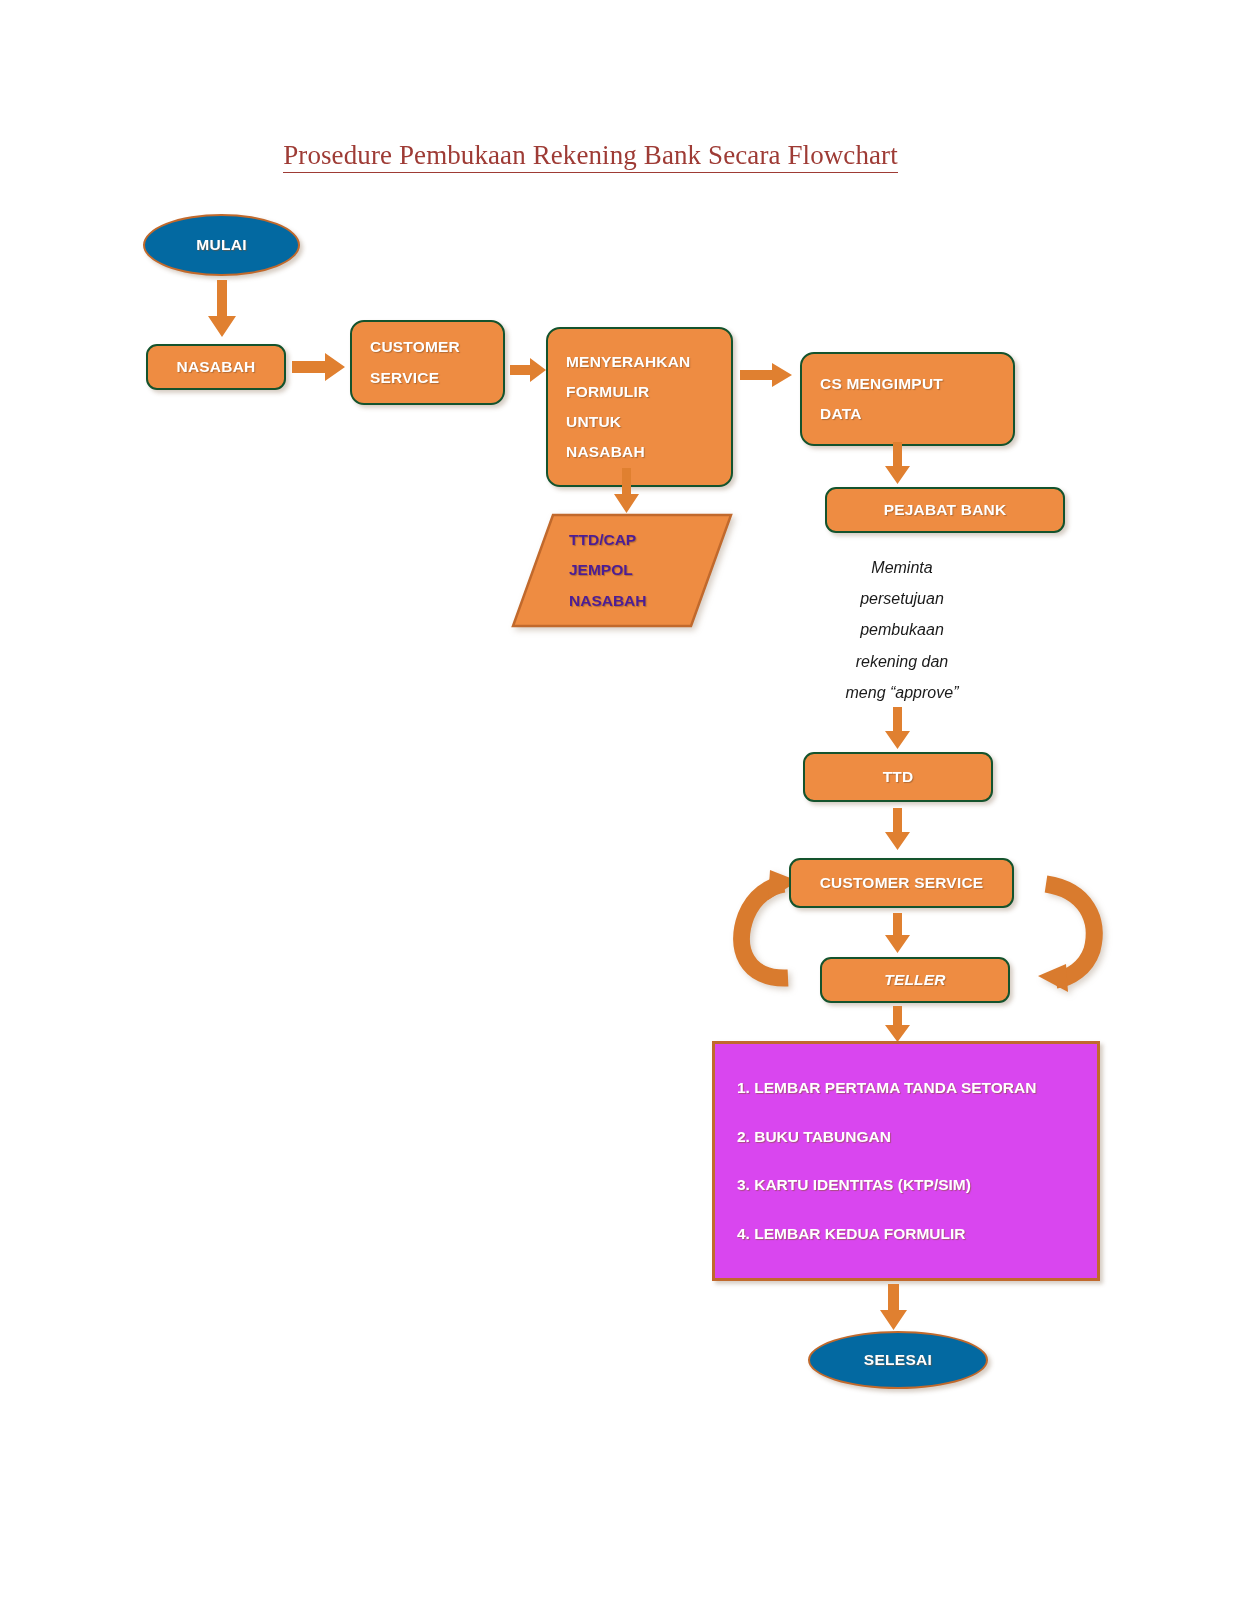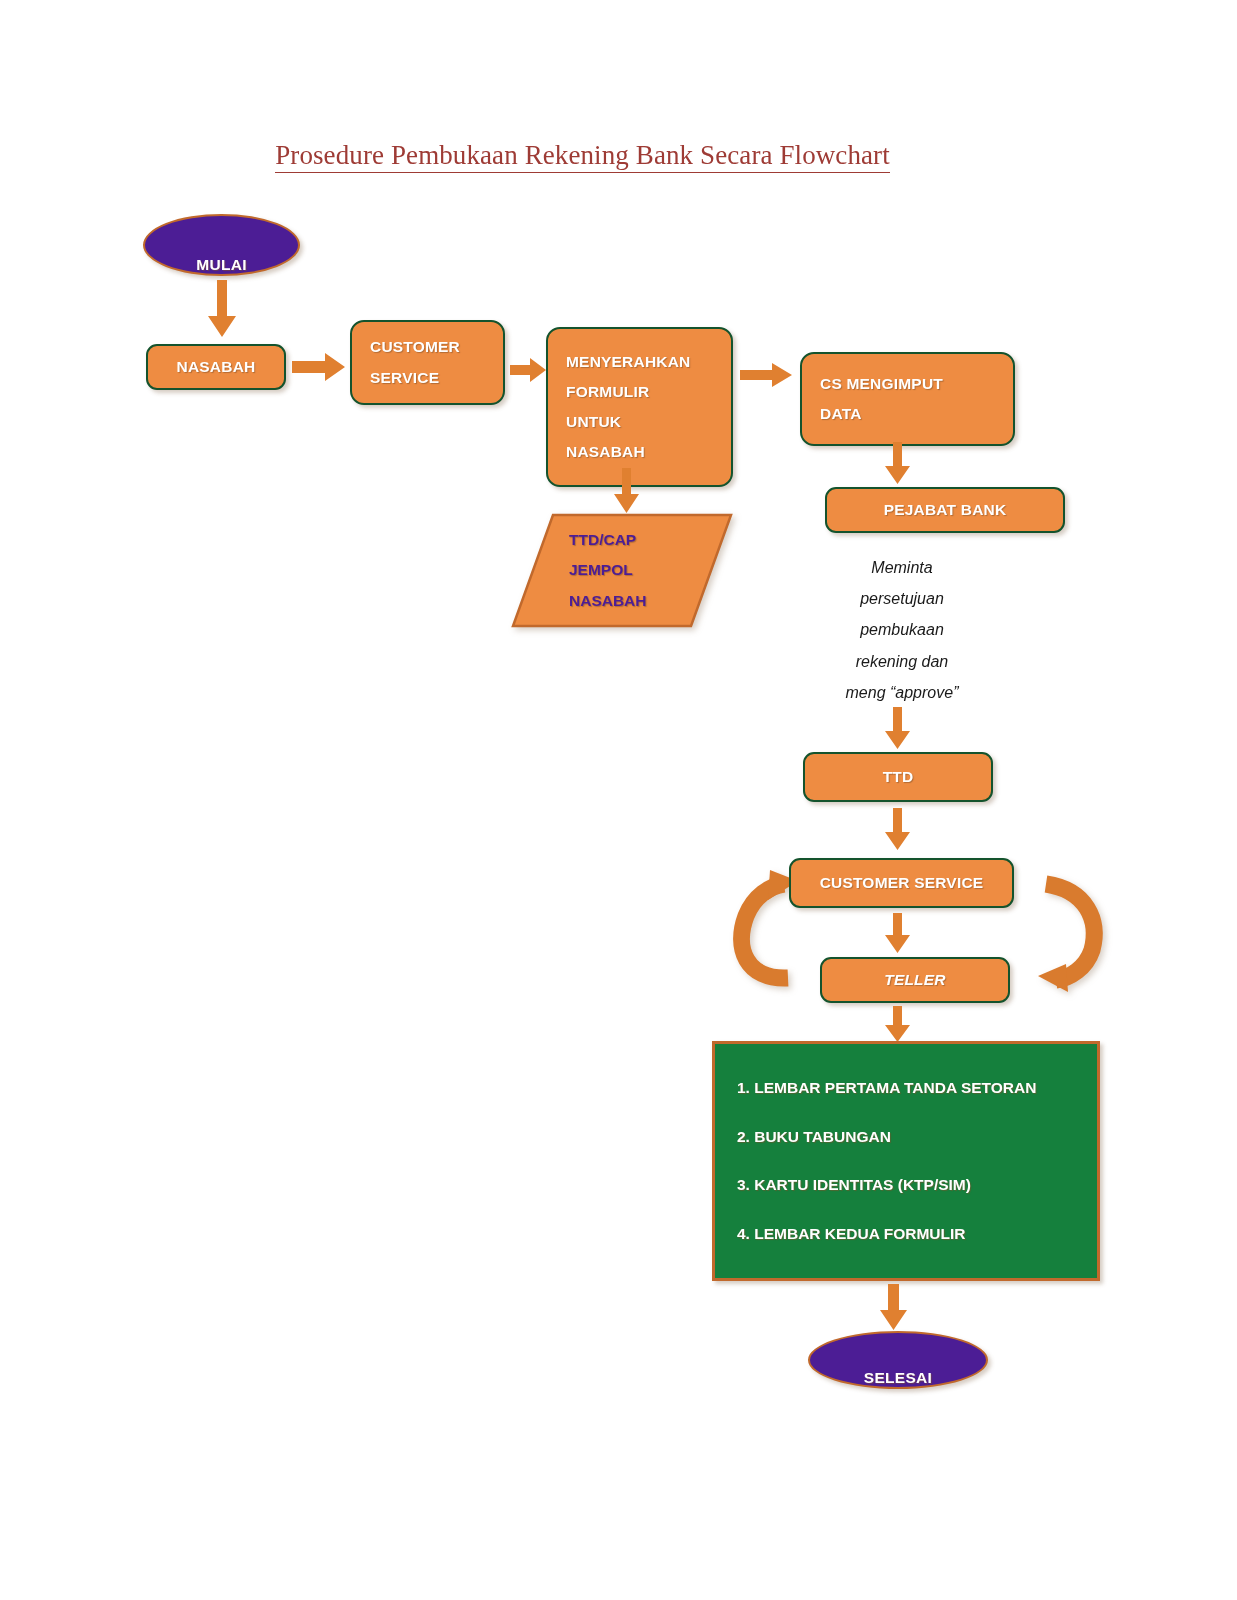--- a/index.html
+++ b/index.html
@@ -20,21 +20,21 @@
   #flowchart-canvas {
     position: absolute;
     left: 0; top: 0;
     width: 1237px;
     height: 1600px;
   }
 
   
   #page-title {
     position: absolute;
-    left: 8px;
+    left: 16px;
     top: 140px;
     width: 1149px;
     text-align: center;
     font-family: "Liberation Serif", serif;
     font-size: 27px;
     font-weight: 400;
     color: #9e3b35;
     letter-spacing: 0.1px;
   }
   #page-title span {
@@ -60,29 +60,29 @@
   }
   .node.rounded { border-radius: 14px; }
   .node.rounded-sm { border-radius: 11px; }
   .node .line { display: block; white-space: nowrap; }
   .node.pad-left { padding-left: 18px; align-items: flex-start; }
   .node.centered { align-items: center; }
 
   
   .ellipse {
     position: absolute;
-    background: #4c1d95;
+    background: #0369a1;
     border: 2px solid #c1692c;
     border-radius: 50%;
     color: #ffffff;
     font-weight: bold;
     font-size: 15.5px;
     letter-spacing: 0.3px;
     display: flex;
-    align-items: flex-end;
+    align-items: center;
     justify-content: center;
     box-shadow: 3px 3px 4px rgba(120,90,60,0.30);
     text-shadow: 1px 1px 1px rgba(130,80,40,0.55);
   }
 
   
   .parallelogram-wrap {
     position: absolute;
   }
   .parallelogram-wrap svg {
@@ -123,21 +123,21 @@
   }
   .arrow svg { display: block; overflow: visible; }
 
   
   #deliverables-box {
     position: absolute;
     left: 712px;
     top: 1041px;
     width: 388px;
     height: 240px;
-    background: #15803d;
+    background: #d946ef;
     border: 3px solid #c1692c;
     box-shadow: 3px 3px 4px rgba(120,90,60,0.30);
     padding: 20px 0 20px 22px;
     display: flex;
     flex-direction: column;
     justify-content: space-around;
     color: #ffffff;
     font-weight: bold;
     font-size: 15.5px;
     text-shadow: 1px 1px 1px rgba(130,80,40,0.55);

